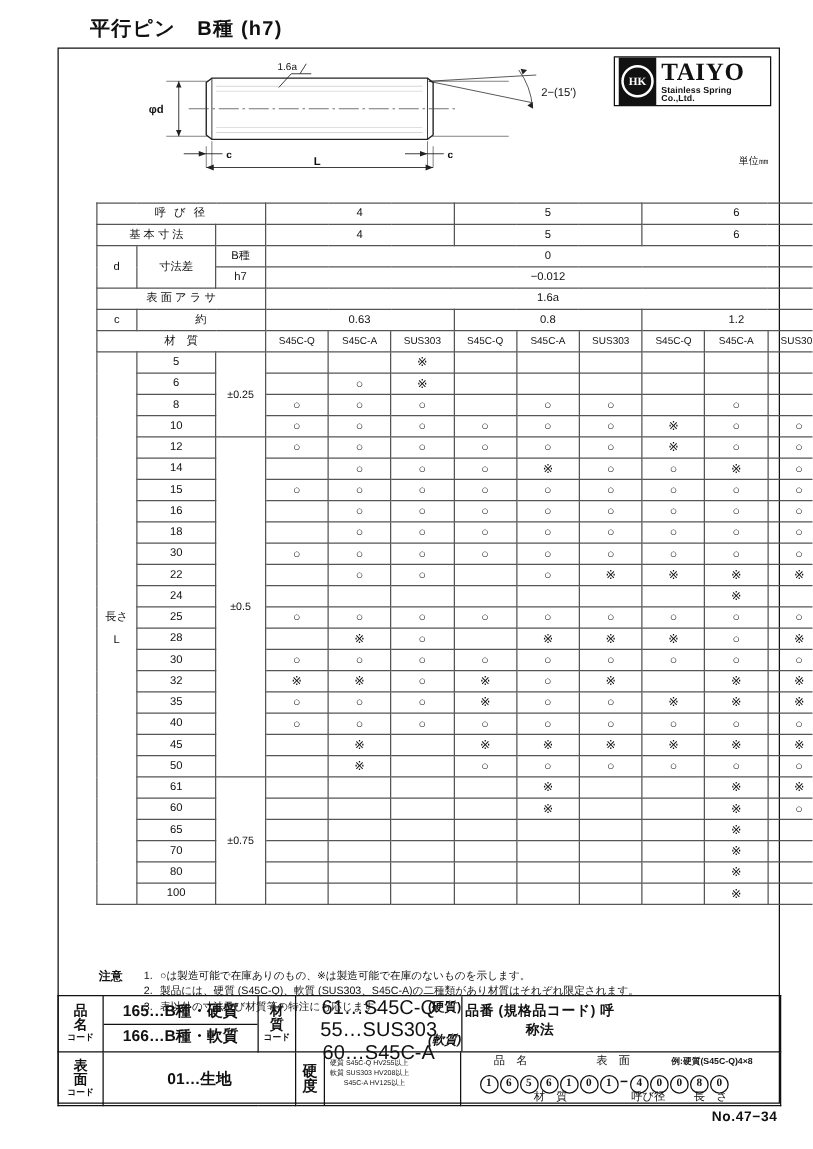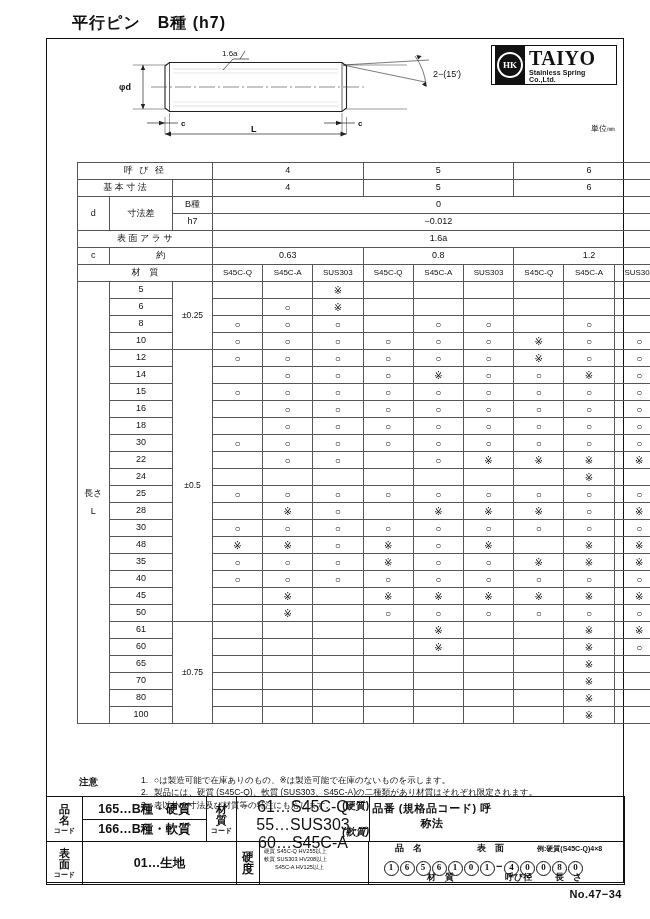--- a/index.html
+++ b/index.html
@@ -97,21 +97,21 @@
   
   .notes{
     position:absolute;left:32px;top:735px;
     font-size:8.5px;line-height:1.45;
   }
   .notes .hd{
     position:absolute;left:0;top:1px;
     font-weight:700;font-size:9.5px;
   }
   .notes ol{margin:0;padding:0 0 0 36px;list-style:none;}
-  .notes li{white-space:nowrap;margin-left:26px;}
+  .notes li{white-space:nowrap;}
   .notes li span.n{display:inline-block;width:13px;}
 
   
   table.codes{
     position:absolute;left:-1px;top:757px;
     width:578px;
     border-collapse:collapse;
     table-layout:fixed;
   }
   table.codes td{
@@ -132,21 +132,21 @@
   .codecell .sub{border-bottom:1px solid #111;display:block;padding-bottom:1px;}
   .codecell .sub2{display:block;padding-top:1px;}
   .qual{position:absolute;right:6px;font-size:10px;font-weight:700;}
   .hard{
     font-size:5.6px;text-align:left;padding-left:3px;line-height:1.45;
     white-space:nowrap;
   }
 
   .pn-title{font-size:11px;font-weight:700;letter-spacing:.5px;}
   .pn-area{position:relative;height:100%;width:100%;}
-  .pn-lbl{font-size:9px;font-weight:700;position:absolute;}
+  .pn-lbl{font-size:9px;font-weight:400;position:absolute;}
   .pn-ex{font-size:7px;font-weight:700;position:absolute;}
   .circ{
     display:inline-block;width:13px;height:13px;border-radius:50%;
     border:1.1px solid #111;font-size:9px;line-height:11.5px;
     text-align:center;font-weight:700;margin:0 .5px;
     font-family:"Liberation Serif",serif;
   }
   .dash{display:inline-block;font-size:11px;font-weight:700;margin:0 1px;}
 
   .pageno{
@@ -472,21 +472,21 @@
             <td class="mark dot-l dot-r">○</td>
             <td class="mark">○</td>
             <td class="mark thick-l">○</td>
             <td class="mark dot-l dot-r">○</td>
             <td class="mark">○</td>
             <td class="mark thick-l">○</td>
             <td class="mark dot-l dot-r">○</td>
             <td class="mark thick-r">○</td>
           </tr>
           <tr>
-            <td>48</td>
+            <td>32</td>
             <td class="mark thick-l">※</td>
             <td class="mark dot-l dot-r">※</td>
             <td class="mark">○</td>
             <td class="mark thick-l">※</td>
             <td class="mark dot-l dot-r">○</td>
             <td class="mark">※</td>
             <td class="mark thick-l"></td>
             <td class="mark dot-l dot-r">※</td>
             <td class="mark thick-r">※</td>
           </tr>

